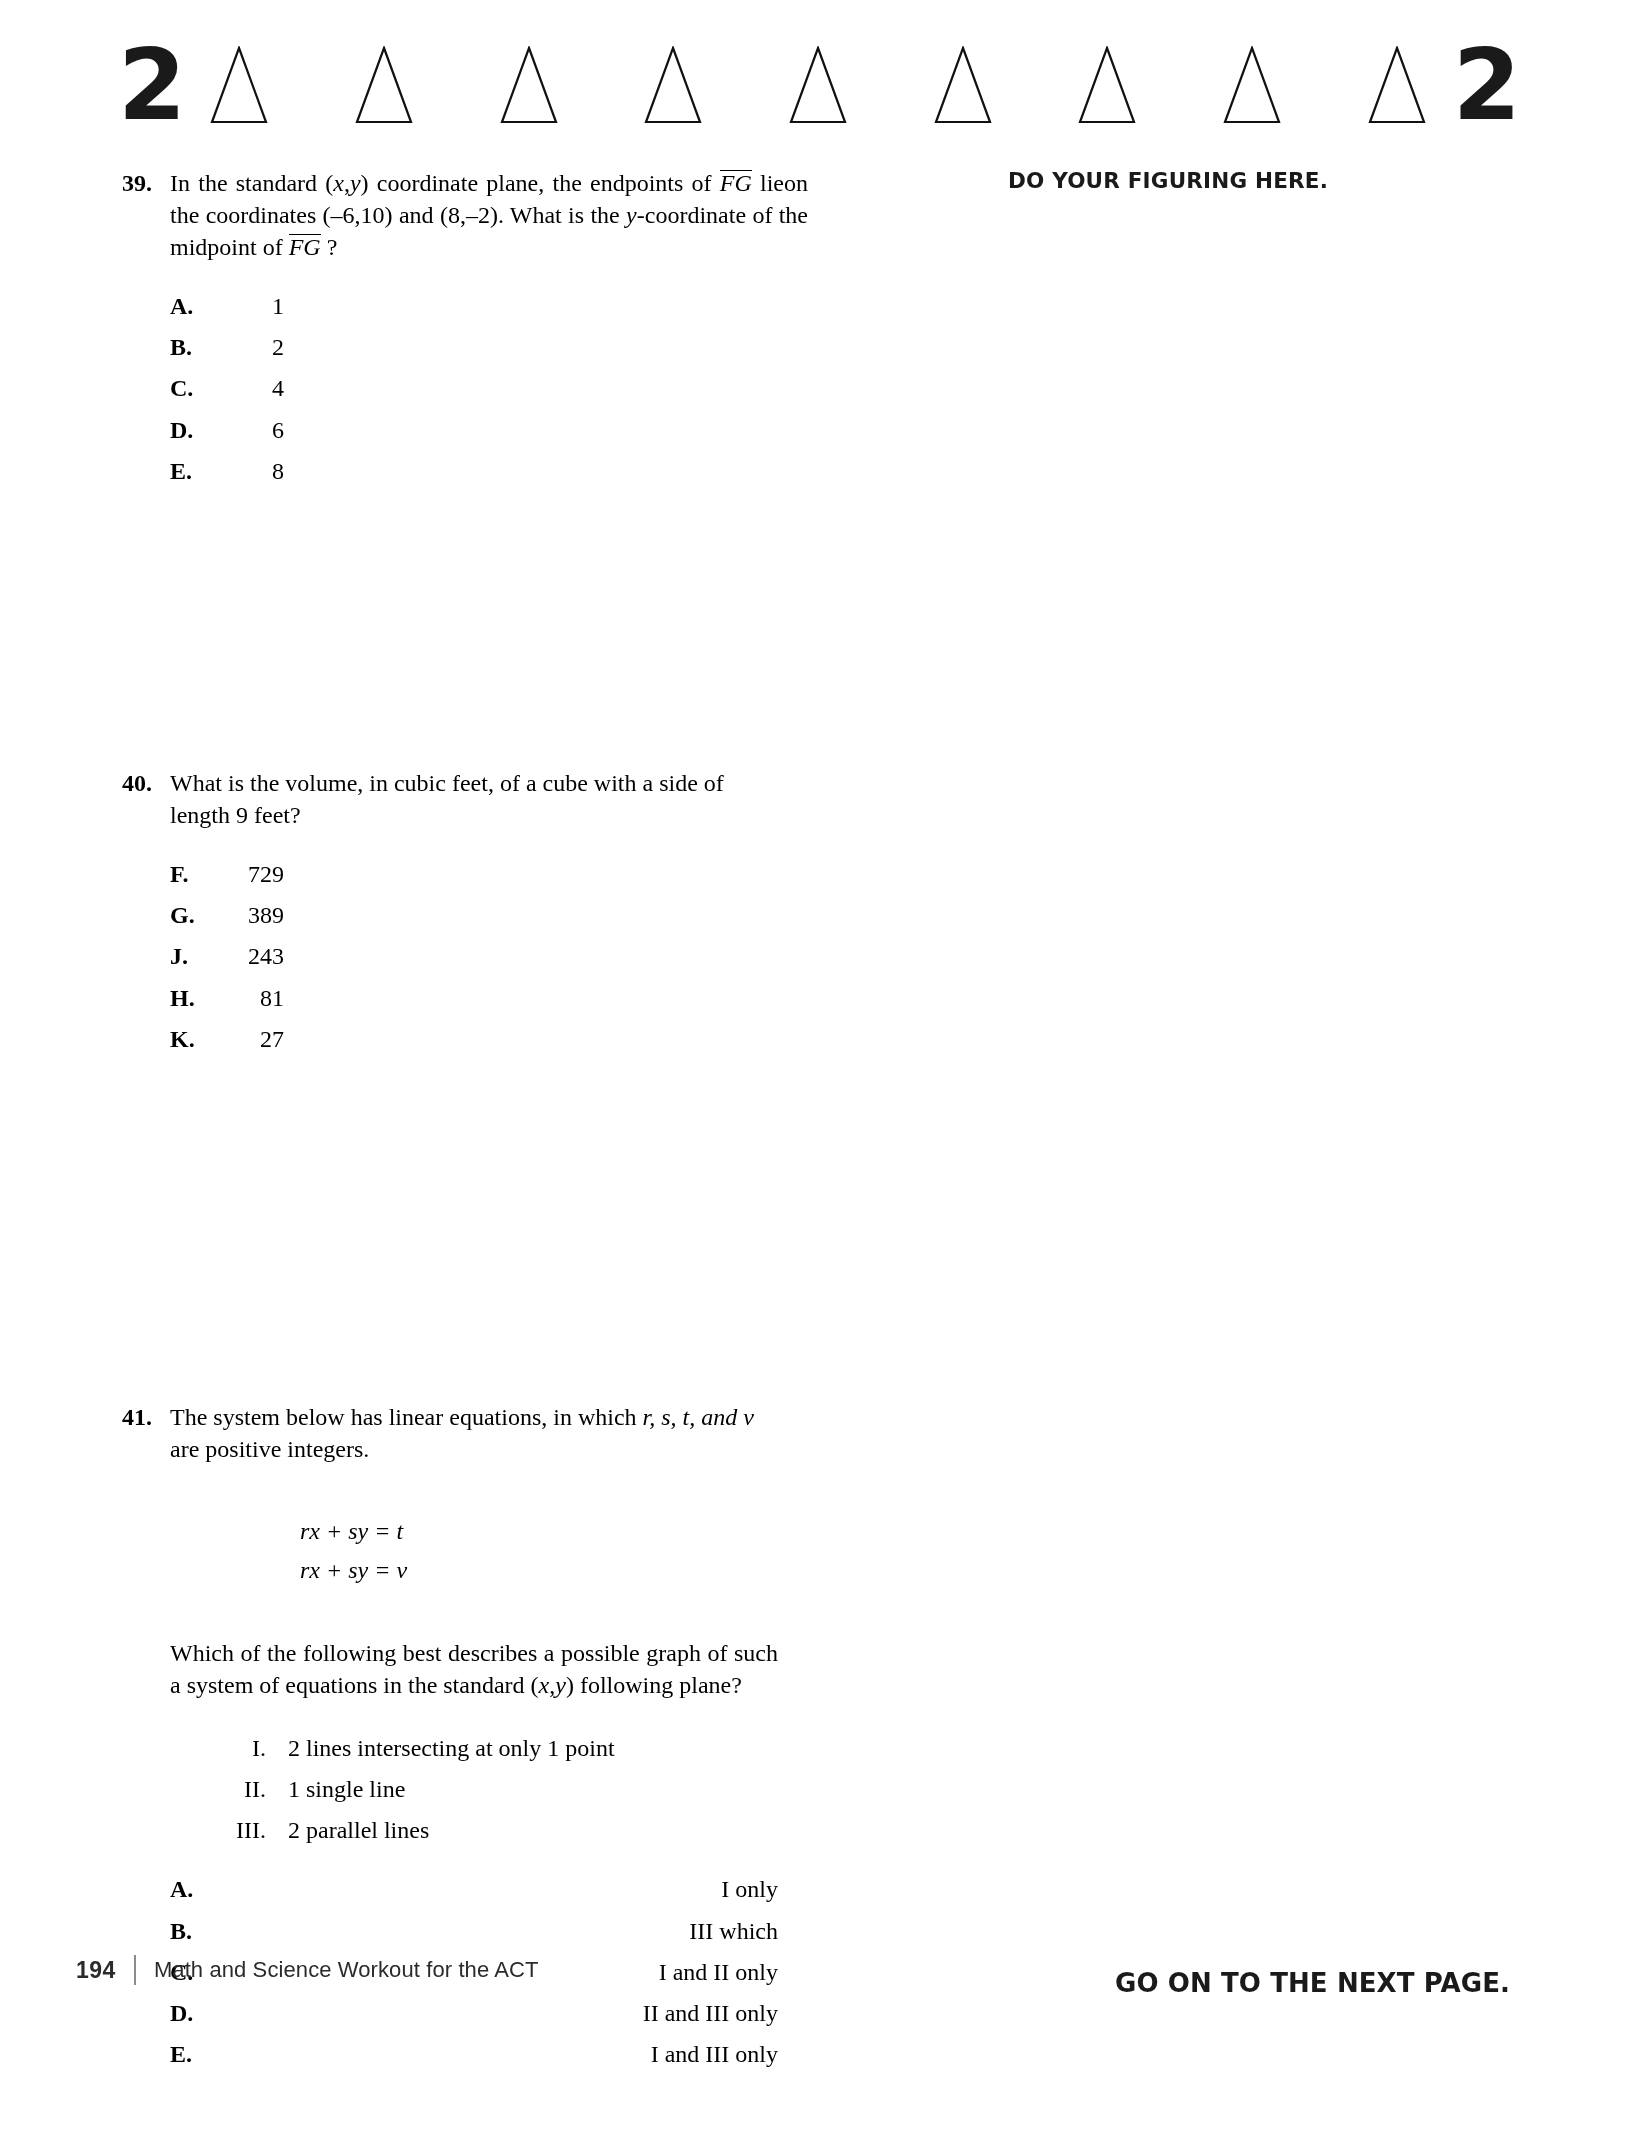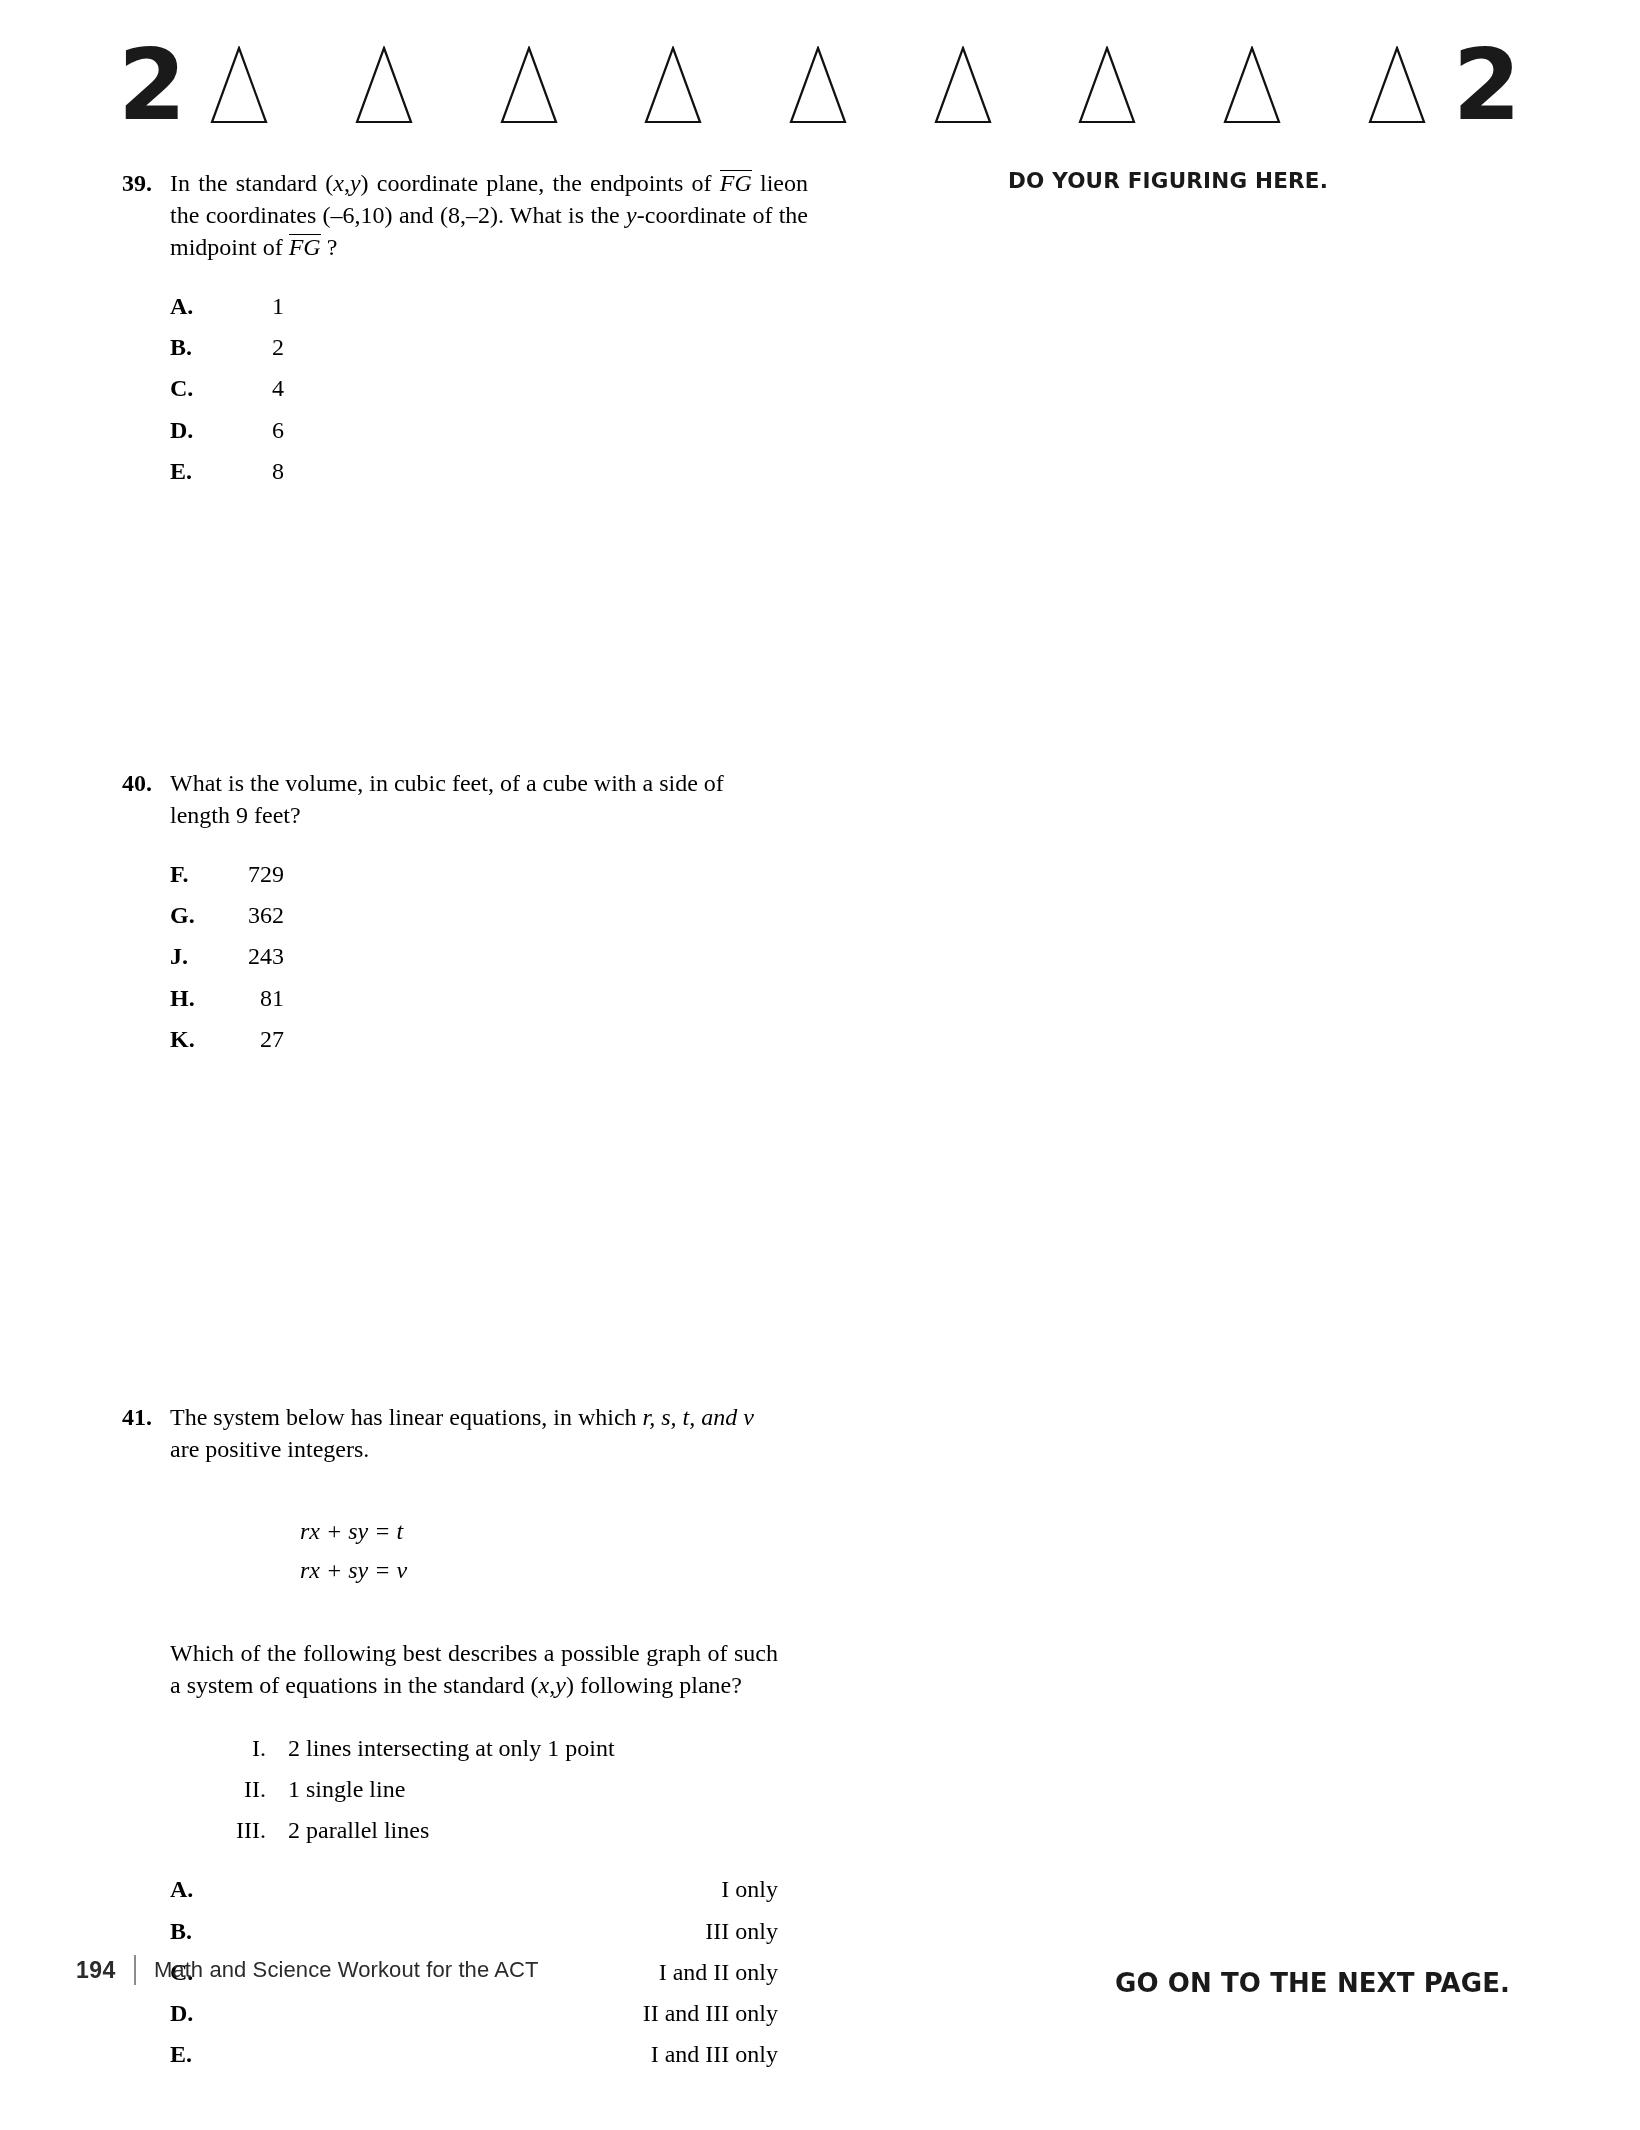--- a/index.html
+++ b/index.html
@@ -288,21 +288,21 @@
         <p>length 9 feet?</p>
       </div>
     </div>
     <div class="choices choices-num">
       <div class="choice-row">
         <span class="choice-letter">F.</span>
         <span class="choice-text">729</span>
       </div>
       <div class="choice-row">
         <span class="choice-letter">G.</span>
-        <span class="choice-text">362</span>
+        <span class="choice-text">389</span>
       </div>
       <div class="choice-row">
         <span class="choice-letter">J.</span>
         <span class="choice-text">243</span>
       </div>
       <div class="choice-row">
         <span class="choice-letter">H.</span>
         <span class="choice-text">81</span>
       </div>
       <div class="choice-row">
@@ -343,21 +343,21 @@
       </div>
     </div>
 
     <div class="choices" style="margin-top:18px;">
       <div class="choice-row">
         <span class="choice-letter">A.</span>
         <span class="choice-text">I only</span>
       </div>
       <div class="choice-row">
         <span class="choice-letter">B.</span>
-        <span class="choice-text">III only</span>
+        <span class="choice-text">III which</span>
       </div>
       <div class="choice-row">
         <span class="choice-letter">C.</span>
         <span class="choice-text">I and II only</span>
       </div>
       <div class="choice-row">
         <span class="choice-letter">D.</span>
         <span class="choice-text">II and III only</span>
       </div>
       <div class="choice-row">

